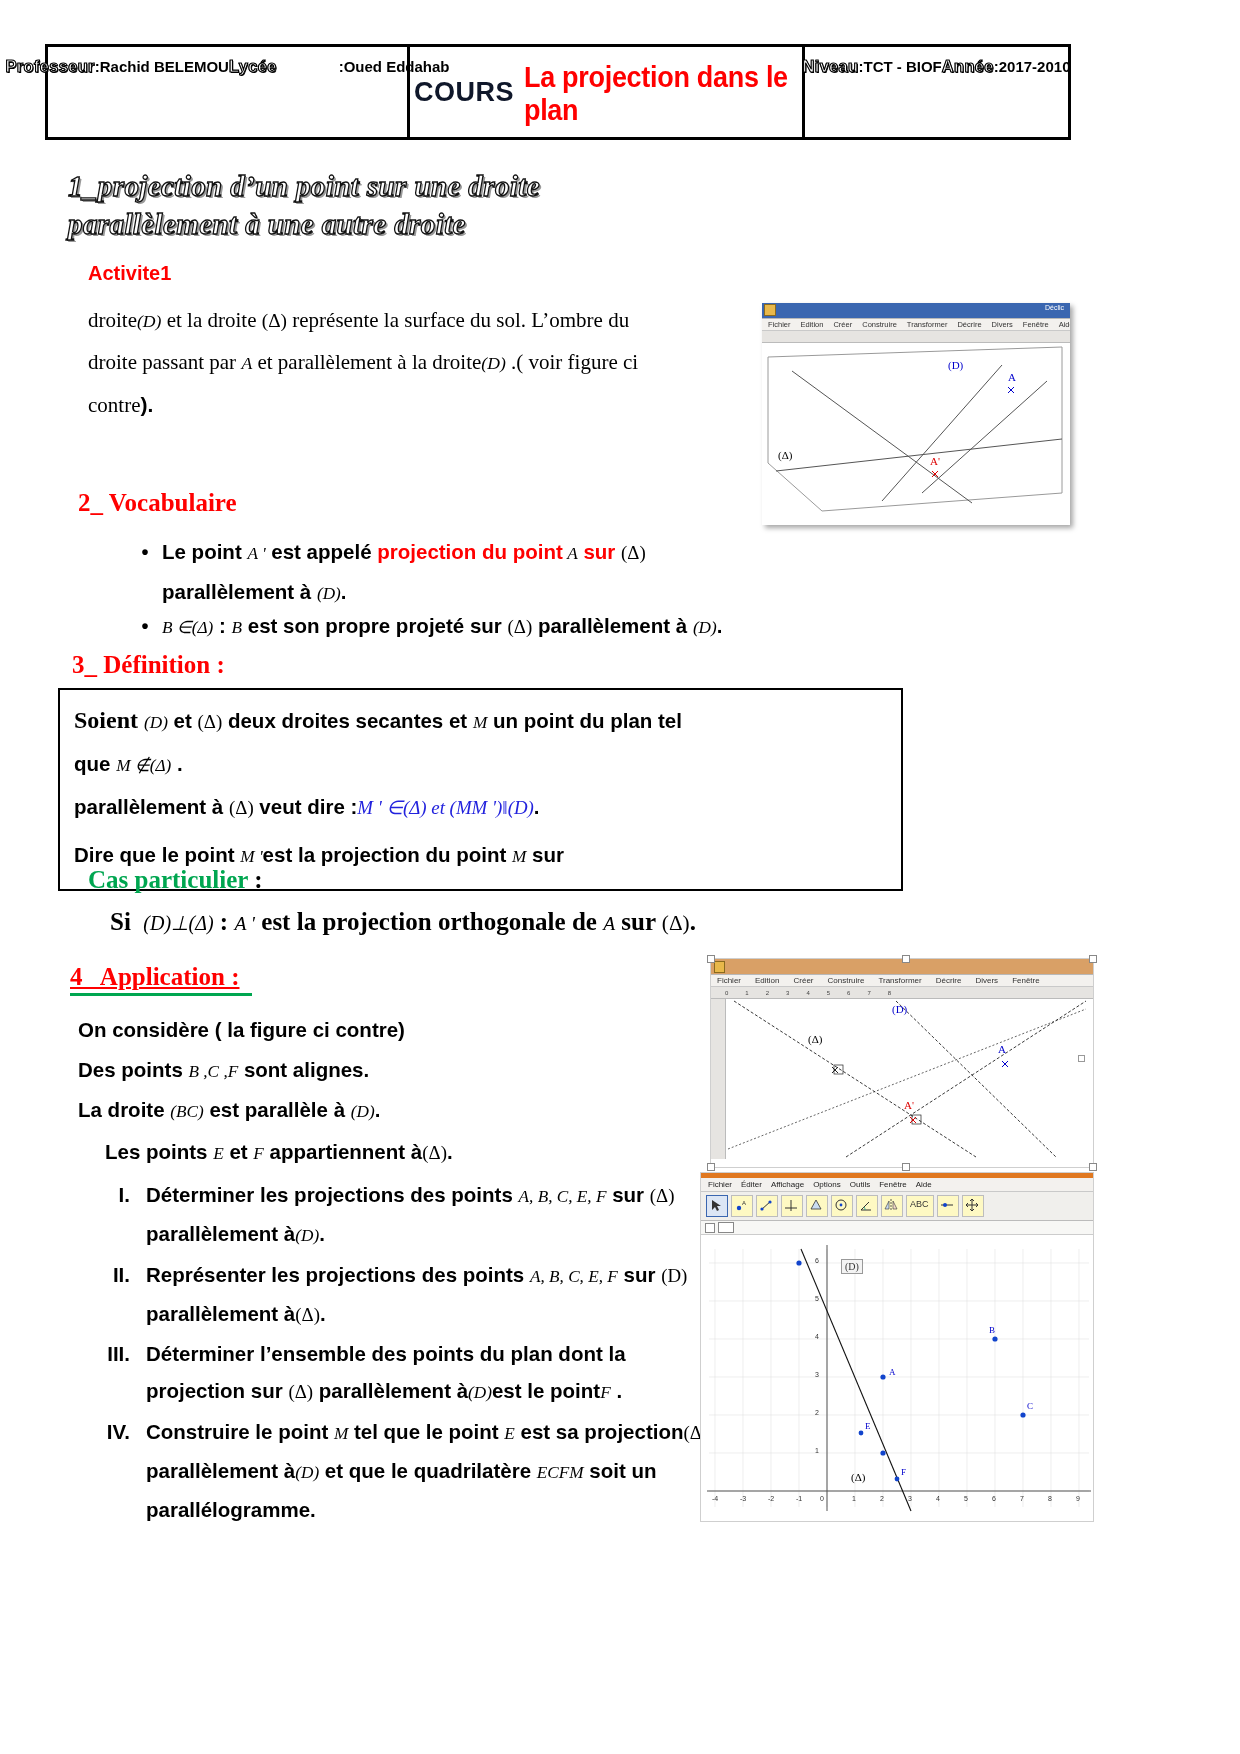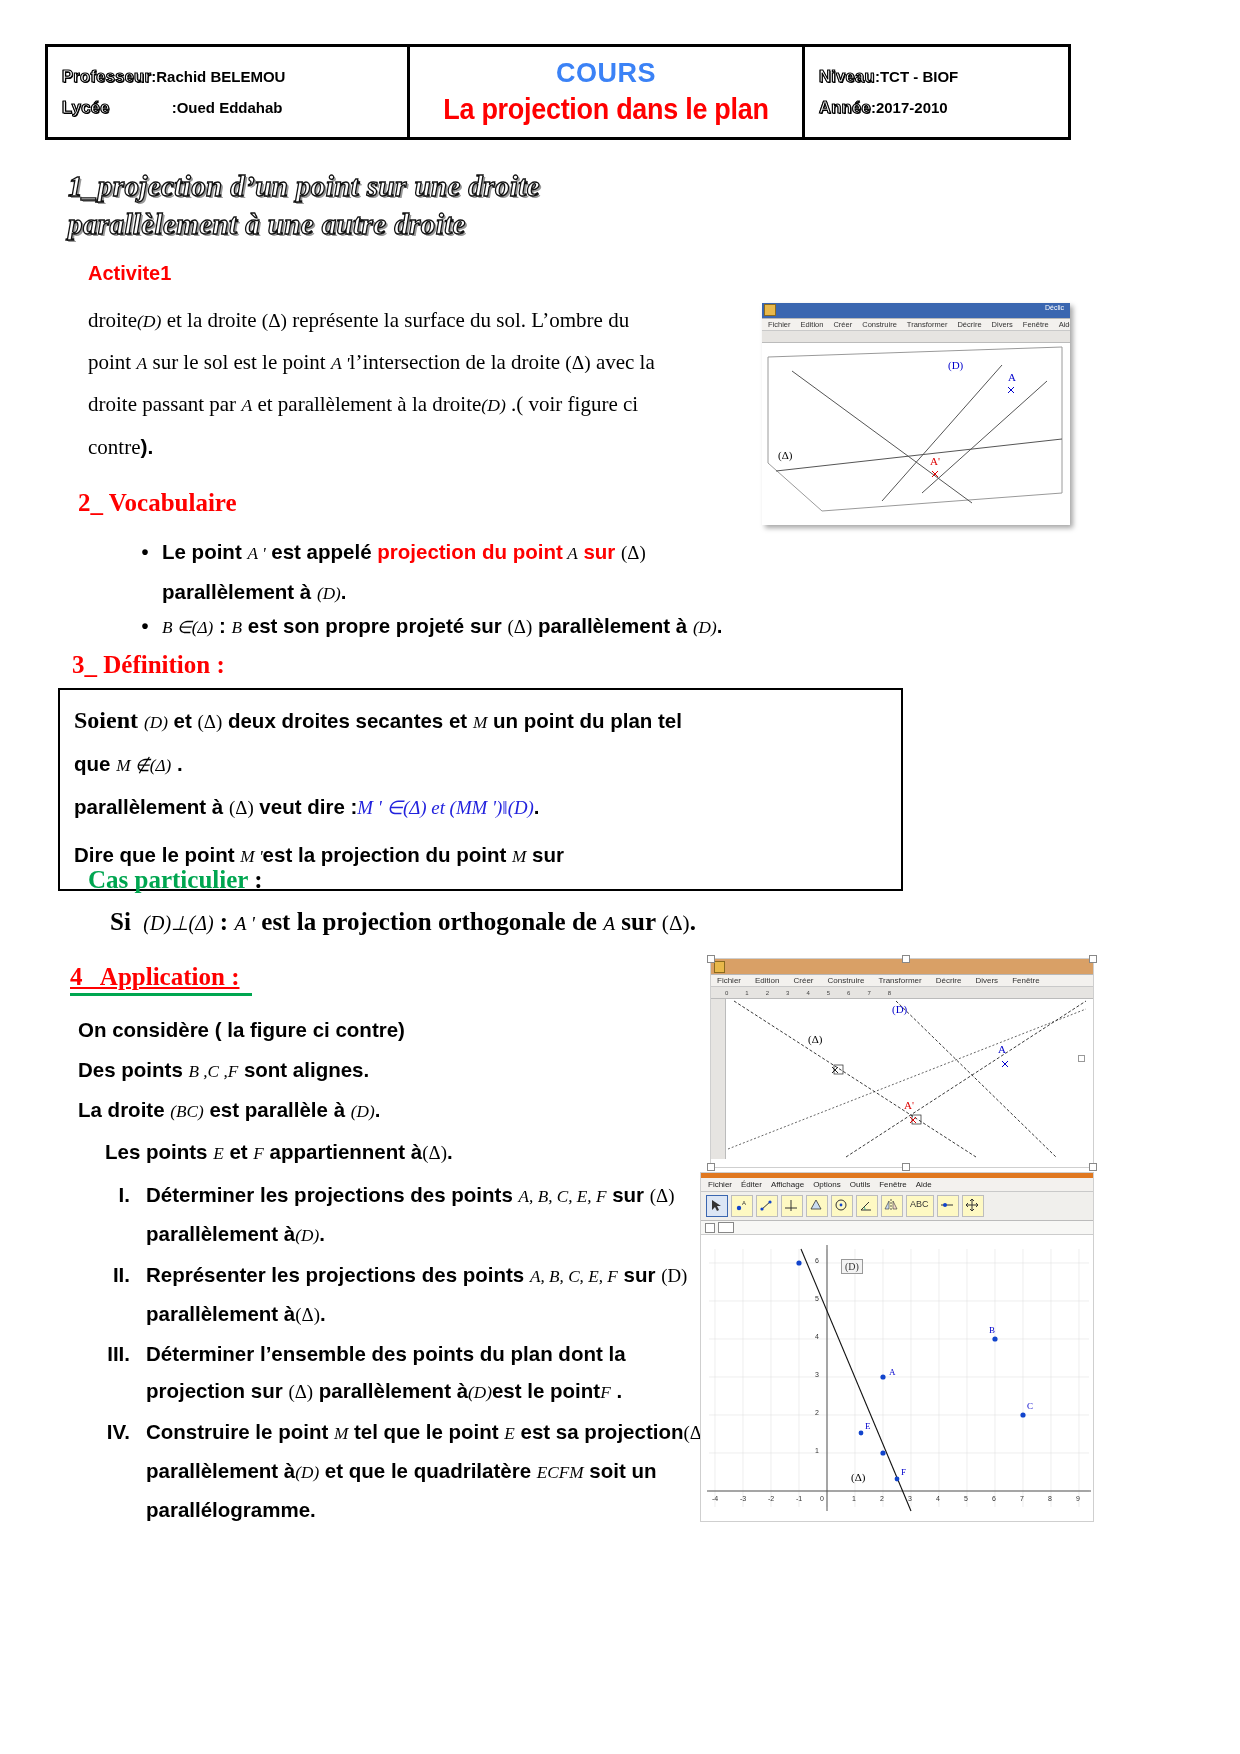--- a/index.html
+++ b/index.html
@@ -30,23 +30,23 @@
     width: 1020px;
     height: 90px;
     border: 3px solid #000;
     border-collapse: collapse;
     display: flex;
   }
   .hdr-cell {
     border-right: 3px solid #000;
     box-sizing: border-box;
     display: flex;
-    flex-direction: column;
+    flex-direction: row;
     justify-content: center;
-    padding: 4px 14px;
+    padding: 4px 4px;
   }
   .hdr-cell:last-child { border-right: none; }
   .hdr-left   { width: 362px; }
   .hdr-center { width: 395px; align-items: center; justify-content: center; }
   .hdr-right  { width: 263px; }
 
   .hdr-line {
     display: flex;
     align-items: baseline;
     font-family: "Liberation Sans", sans-serif;
@@ -62,21 +62,21 @@
     text-shadow: 0.8px 0.8px 0 #000, -0.4px 0 0 #000, 0 -0.4px 0 #000;
     font-size: 16.5px;
   }
   .hdr-key-w { display: inline-block; }
   .lycee-val { display: inline-block; margin-left: 62px; }
   .hdr-val { font-weight: bold; color: #000; font-size: 15px; }
   .hdr-cours {
     font-family: "Liberation Sans", sans-serif;
     font-weight: bold;
     font-size: 27px;
-    color: #3b82f6;
+    color: #0f172a;
     letter-spacing: 0.5px;
   }
   .hdr-title {
     font-family: "Liberation Sans", sans-serif;
     font-weight: bold;
     font-size: 29px;
     color: #ff0000;
     letter-spacing: -0.3px;
     margin-top: 4px;
     transform: scaleX(0.93);
@@ -334,23 +334,20 @@
   </div>
 
   <div class="big-title" id="t1">1_projection d’un point sur une droite</div>
   <div class="big-title" id="t2">parallèlement à une autre droite</div>
 
   <div class="redhead" style="left:88px; top:262px; font-family:'Liberation Sans',sans-serif; font-size:20px;">Activite1</div>
 
   <div class="para" style="left:88px; top:300px; width:650px;">
     <div>
       <span>droite</span><span class="mathi">(D)</span><span> et la droite </span><span class="mathr">(Δ)</span><span> représente la surface du sol. L’ombre du</span>
-    </div>
-    <div>
-      <span>point </span><span class="mathi">A</span><span> sur le sol est le point </span><span class="mathi">A '</span><span>l’intersection de la droite </span><span class="mathr">(Δ)</span><span> avec la</span>
     </div>
     <div>
       <span>droite passant par </span><span class="mathi">A</span><span> et parallèlement à la droite</span><span class="mathi">(D)</span><span> .( voir figure ci</span>
     </div>
     <div>
       <span>contre</span><span style="font-family:'Liberation Sans',sans-serif;font-weight:bold;">).</span>
     </div>
   </div>
 
   <div class="fig fig-shadow" style="left:762px; top:303px; width:308px; height:222px;">

